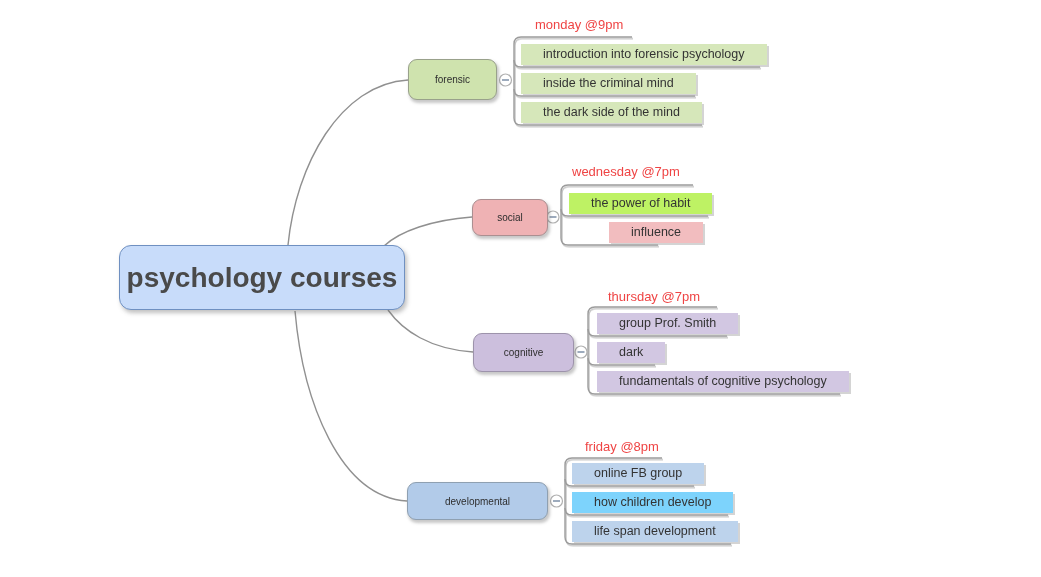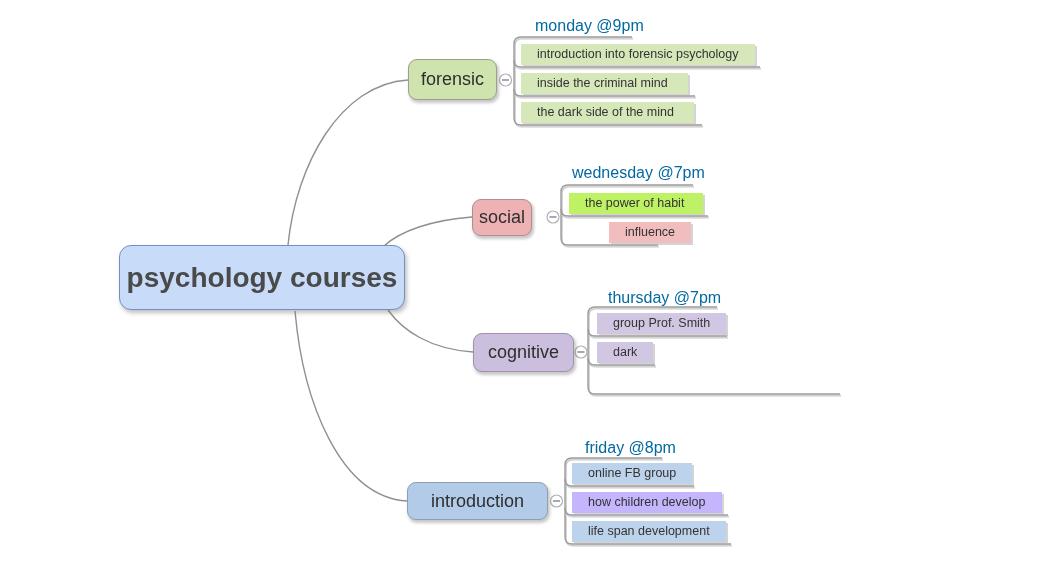--- a/index.html
+++ b/index.html
@@ -3,41 +3,41 @@
 <meta charset="utf-8">
 <style>
   html,body{margin:0;padding:0;background:#fff;}
   .canvas{
     position:relative;width:1041px;height:577px;background:#ffffff;
     font-family:"Liberation Sans","DejaVu Sans",sans-serif;overflow:hidden;
   }
   svg.wires{position:absolute;left:0;top:0;width:1041px;height:577px;z-index:1;}
   .node{
     position:absolute;z-index:3;display:flex;align-items:center;justify-content:center;
-    border-radius:9px;border:1px solid #999;color:#2e2e2e;font-size:18px;
+    border-radius:9px;border:1px solid #999;color:#2e2e2e;font-size:10px;
     box-shadow:1.5px 2.5px 3px rgba(110,110,110,.38);box-sizing:border-box;white-space:nowrap;
   }
   .root-node{
     position:absolute;left:119px;top:245px;width:286px;height:65px;z-index:3;
     display:flex;align-items:center;justify-content:center;
     border-radius:12px;border:1.6px solid #6f90c1;background:#c8dcfa;
     font-size:28px;font-weight:bold;color:#4a4a4a;
     box-shadow:2px 3px 4px rgba(100,100,100,.4);box-sizing:border-box;white-space:nowrap;
   }
   .child{
-    position:absolute;z-index:3;height:21px;line-height:21px;padding:0 16px;
+    position:absolute;z-index:3;height:21px;line-height:21px;padding:0 22px;
     font-size:12.5px;color:#333;white-space:nowrap;width:max-content;
     box-shadow:2px 2px 0 rgba(176,176,176,.55);box-sizing:border-box;
   }
   .sched{
-    position:absolute;z-index:3;font-size:16px;color:#0369a1;white-space:nowrap;
+    position:absolute;z-index:3;font-size:13px;color:#ef4444;white-space:nowrap;
   }
   
   #node-forensic{left:408px;top:59px;width:89px;height:41px;}
-  #node-social{left:472px;top:199px;width:60px;height:37px;}
+  #node-social{left:472px;top:199px;width:76px;height:37px;}
   #node-cognitive{left:473px;top:333px;width:101px;height:39px;}
   #node-developmental{left:407px;top:482px;width:141px;height:38px;}
 
   #sched-forensic{left:535px;top:17px;}
   #sched-social{left:572px;top:164px;}
   #sched-cognitive{left:608px;top:289px;}
   #sched-developmental{left:585px;top:439px;}
 
   #f-c0{left:521px;top:44px;min-width:230px;}
   #f-c1{left:521px;top:73px;min-width:167px;}
@@ -110,34 +110,35 @@
         <line x1="553" y1="501" x2="560" y2="501" stroke="#8596ad" stroke-width="1.6"></line>
       </g>
     </g>
   </svg>
 
   <div class="root-node" style="background-color: rgb(200, 220, 250); border-color: rgb(111, 144, 193);">psychology courses</div>
 
   <div class="node" id="node-forensic" style="background-color: rgb(207, 227, 174); border-color: rgb(153, 161, 139);">forensic</div>
   <div class="node" id="node-social" style="background-color: rgb(239, 178, 180); border-color: rgb(171, 143, 145);">social</div>
   <div class="node" id="node-cognitive" style="background-color: rgb(204, 191, 221); border-color: rgb(157, 147, 171);">cognitive</div>
-  <div class="node" id="node-developmental" style="background-color: rgb(178, 203, 233); border-color: rgb(143, 160, 177);">introduction</div>
+  <div class="node" id="node-developmental" style="background-color: rgb(178, 203, 233); border-color: rgb(143, 160, 177);">developmental</div>
 
   <div class="sched" id="sched-forensic">monday @9pm</div>
   <div class="sched" id="sched-social">wednesday @7pm</div>
   <div class="sched" id="sched-cognitive">thursday @7pm</div>
   <div class="sched" id="sched-developmental">friday @8pm</div>
 
   <div class="child" id="f-c0" style="background-color: rgb(214, 231, 186);">introduction into forensic psychology</div>
   <div class="child" id="f-c1" style="background-color: rgb(214, 231, 186);">inside the criminal mind</div>
   <div class="child" id="f-c2" style="background-color: rgb(214, 231, 186);">the dark side of the mind</div>
 
   <div class="child" id="s-c0" style="background-color: #bef264;">the power of habit</div>
   <div class="child" id="s-c1" style="background-color: rgb(242, 189, 191); margin-left: 40px;">influence</div>
 
   <div class="child" id="g-c0" style="background-color: rgb(210, 199, 226);">group Prof. Smith</div>
   <div class="child" id="g-c1" style="background-color: rgb(210, 199, 226);">dark</div>
+  <div class="child" id="g-c2" style="background-color: rgb(210, 199, 226);">fundamentals of cognitive psychology</div>
 
   <div class="child" id="d-c0" style="background-color: rgb(189, 211, 236);">online FB group</div>
-  <div class="child" id="d-c1" style="background-color: #c4b5fd;">how children develop</div>
+  <div class="child" id="d-c1" style="background-color: #7dd3fc;">how children develop</div>
   <div class="child" id="d-c2" style="background-color: rgb(189, 211, 236);">life span development</div>
 
 </div>
 
 </body></html>

